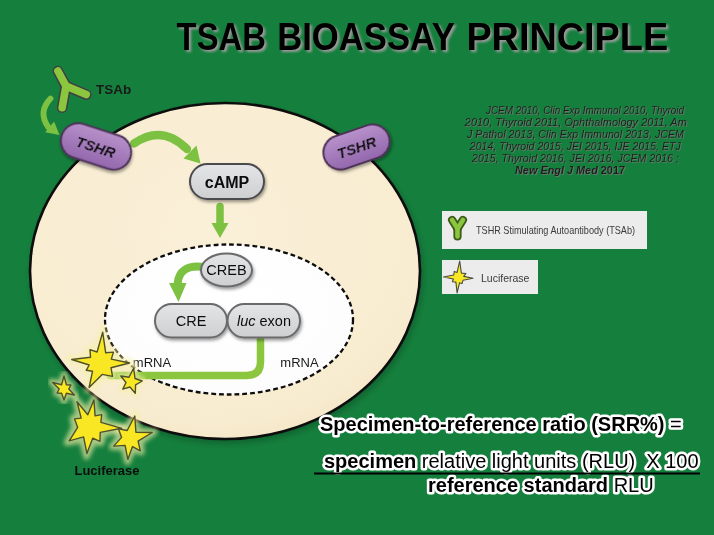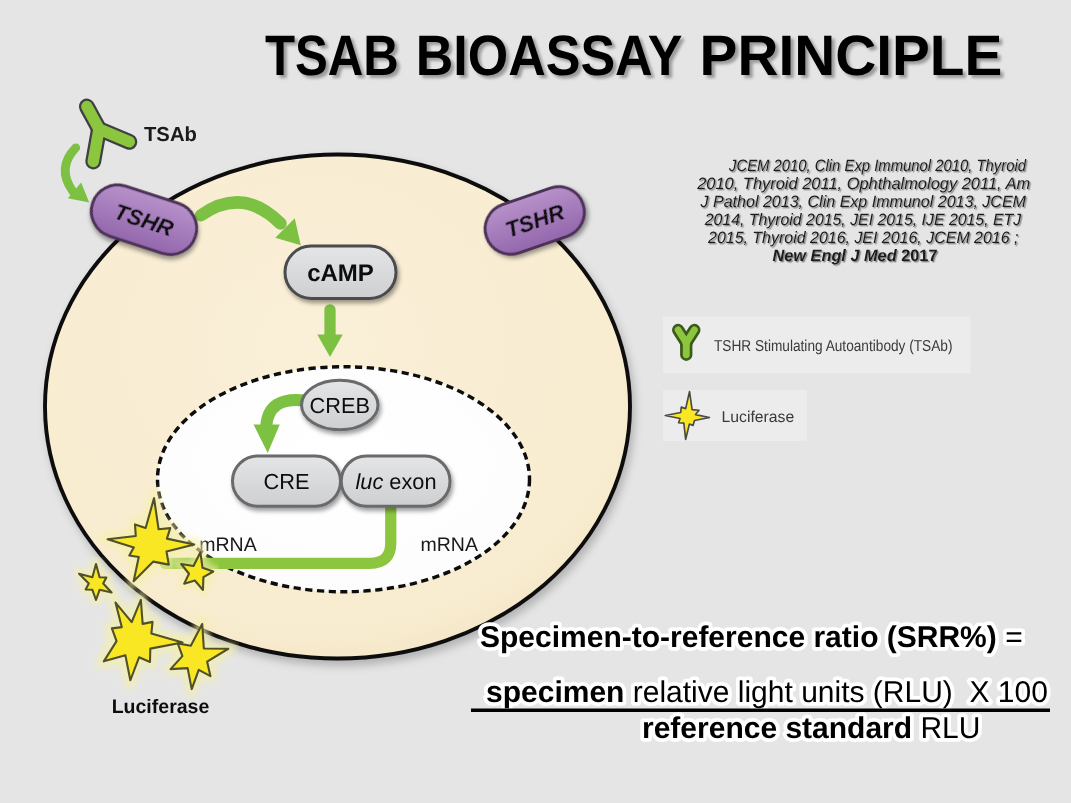--- a/index.html
+++ b/index.html
@@ -1,16 +1,16 @@
 <!DOCTYPE html>
 <html><head>
 <meta charset="utf-8">
 <style>
   html,body{margin:0;padding:0;background:#fff;}
-  #stage{position:relative;width:714px;height:535px;overflow:hidden;background:#e5e5e5;
+  #stage{position:relative;width:714px;height:535px;overflow:hidden;background:#15803d;
          font-family:"Liberation Sans",sans-serif;}
   svg text{font-family:"Liberation Sans",sans-serif;}
 </style>
 </head>
 <body>
 <div id="stage">
 <svg width="714" height="535" viewBox="0 0 714 535" xmlns="http://www.w3.org/2000/svg">
 <defs>
   <linearGradient id="grayg" x1="0" y1="0" x2="0" y2="1">
     <stop offset="0" stop-color="#e4e5e7"></stop>

